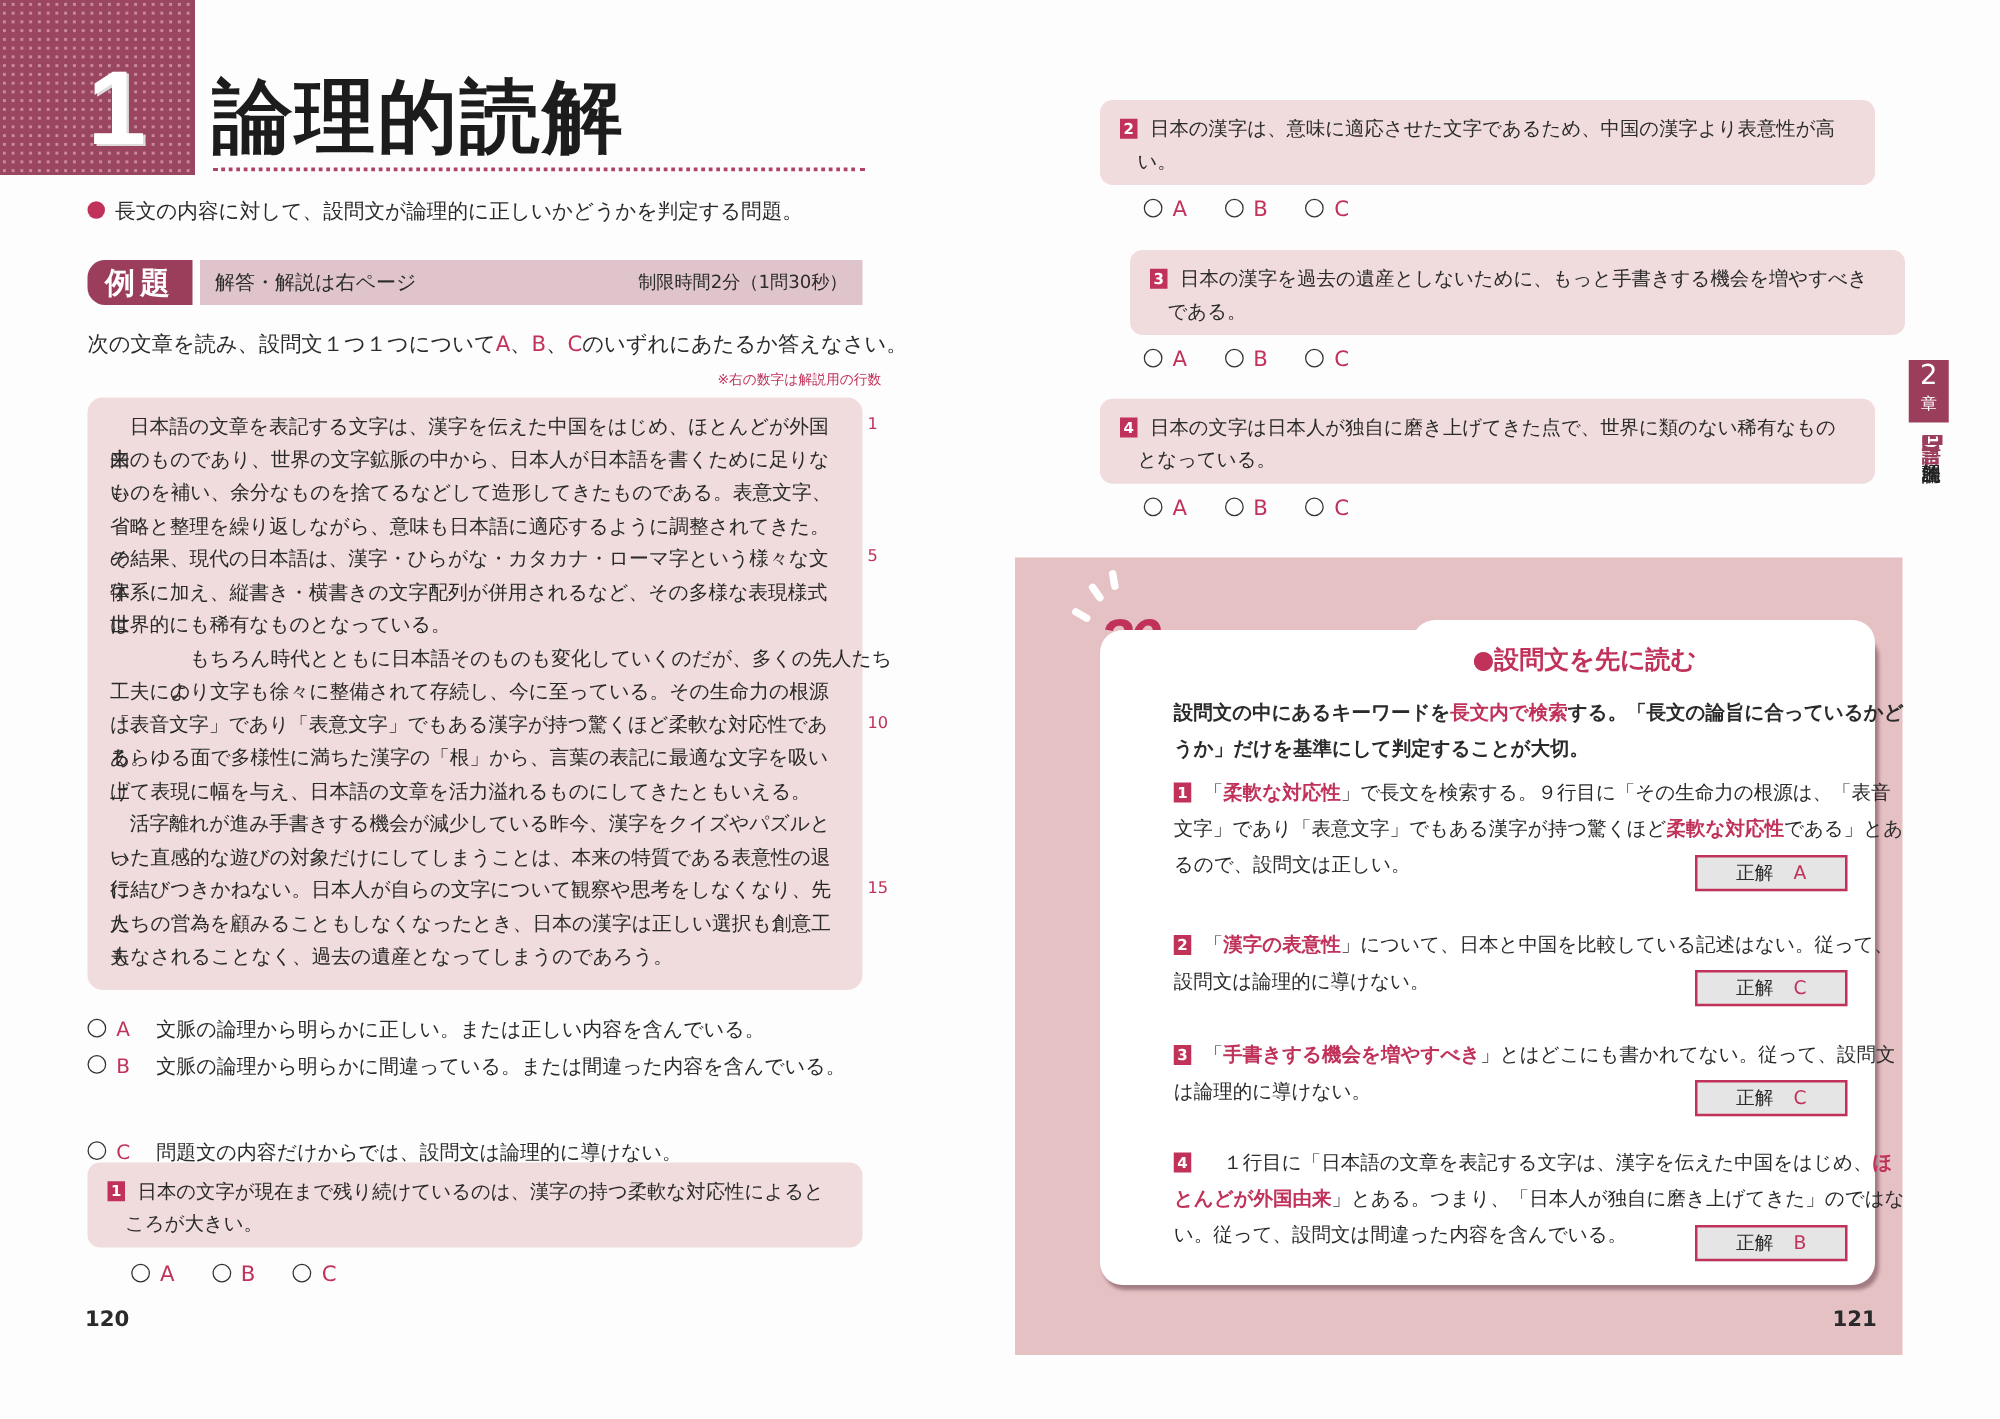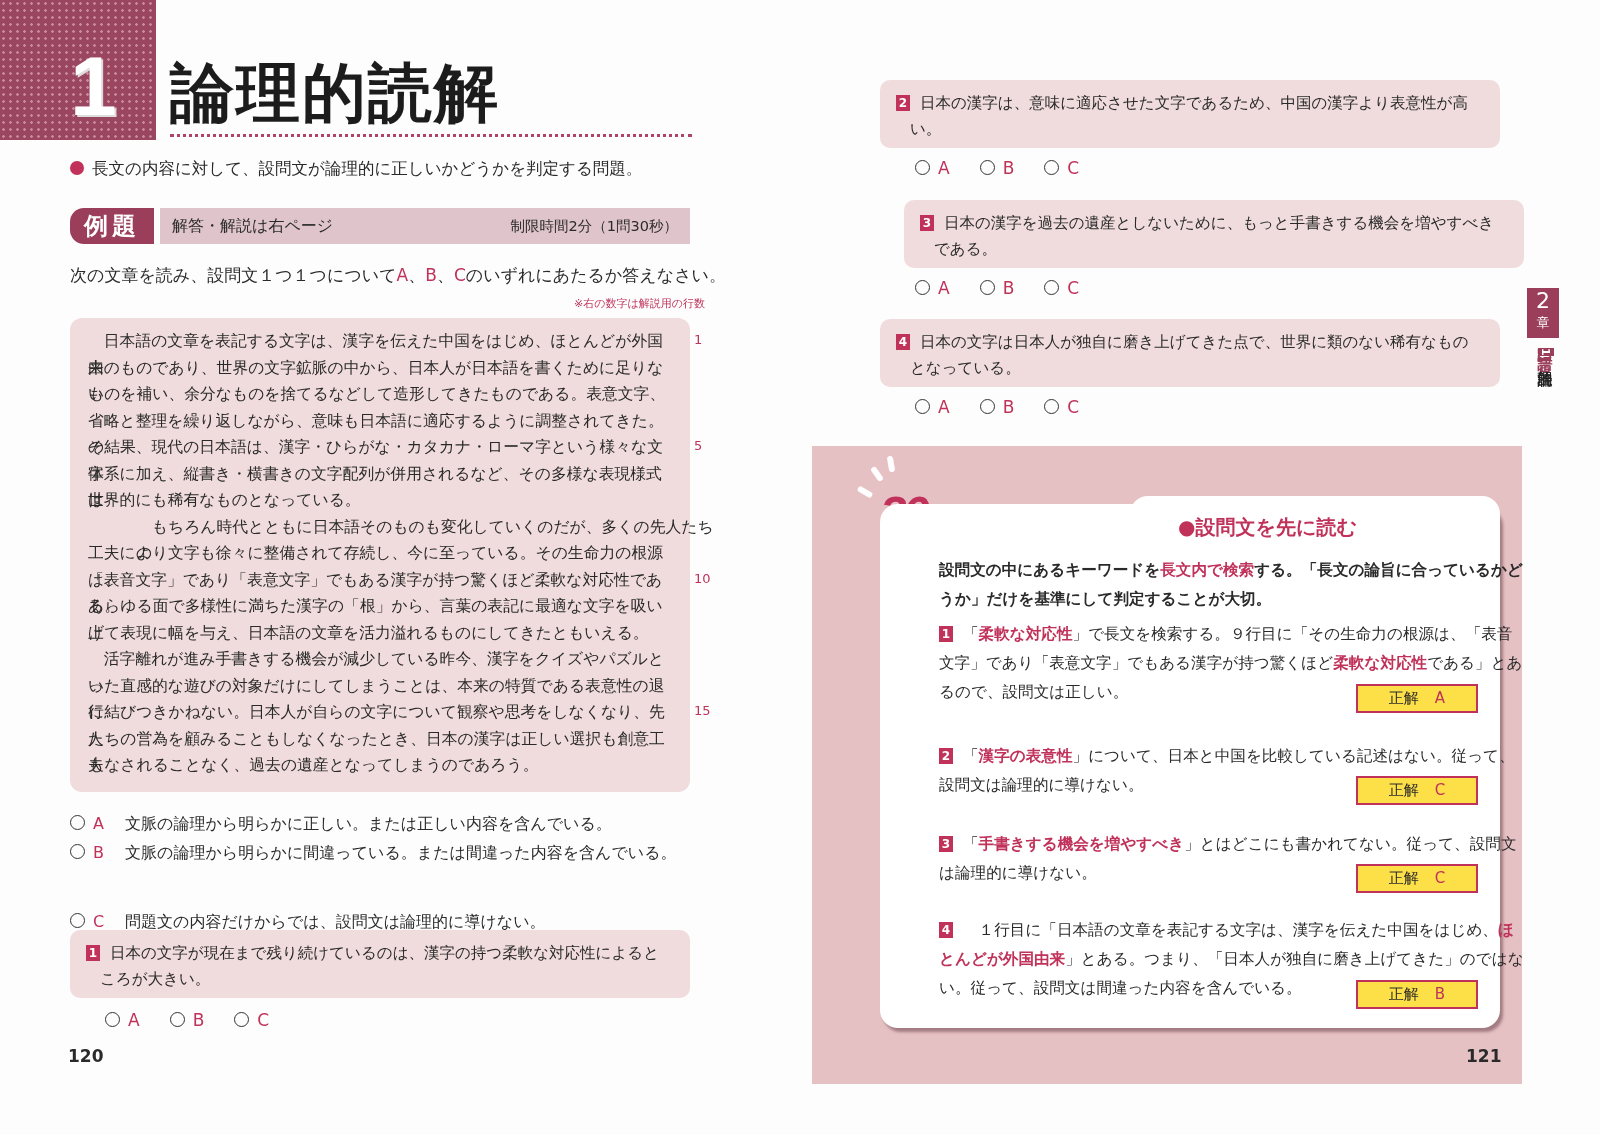--- a/index.html
+++ b/index.html
@@ -45,21 +45,21 @@
   .side-text .sq{display:inline-block;background:#9b3e5c;color:#fff;font-size:11px;font-weight:bold;width:16px;text-align:center;margin:4px 0;}
   .tip-bg{left:812px;top:446px;width:710px;height:638px;background:#e6c1c4;}
   .tip-head{left:850px;top:456px;}
   .tip-30{position:absolute;left:30px;top:30px;font-size:48px;font-weight:bold;color:#c0325a;font-style:italic;letter-spacing:-4px;font-family:"Liberation Sans",sans-serif;}
   .tip-h{position:absolute;left:88px;top:46px;font-size:22px;font-weight:bold;color:#222;white-space:nowrap;}
   .tip-sub{position:absolute;left:328px;top:58px;font-size:20px;font-weight:bold;color:#c0325a;white-space:nowrap;}
   .spark{position:absolute;width:6px;height:16px;background:#fff;border-radius:3px;}
   .tip-card{left:880px;top:504px;width:620px;height:524px;background:#fff;border-radius:18px;box-shadow:3px 4px 3px rgba(80,40,50,.45);}
   .tip-card .txt{position:absolute;left:32px;width:585px;font-size:15.6px;line-height:29px;margin-left:27px;}
   .hl{color:#c0325a;font-weight:bold;}
-  .ans{position:absolute;right:22px;width:118px;height:25px;border:2px solid #c0325a;background:#fde047;font-size:15px;text-align:center;line-height:25px;}
+  .ans{position:absolute;right:22px;width:118px;height:25px;border:2px solid #c0325a;background:#e5e5e5;font-size:15px;text-align:center;line-height:25px;}
   .ans .v{color:#c0325a;margin-left:16px;}
 </style>
 </head>
 <body>
 
 <div class="abs chap-block"></div>
 <div class="abs chap-num">1</div>
 <div class="abs title">論理的読解</div>
 <div class="abs dotline"></div>
 

